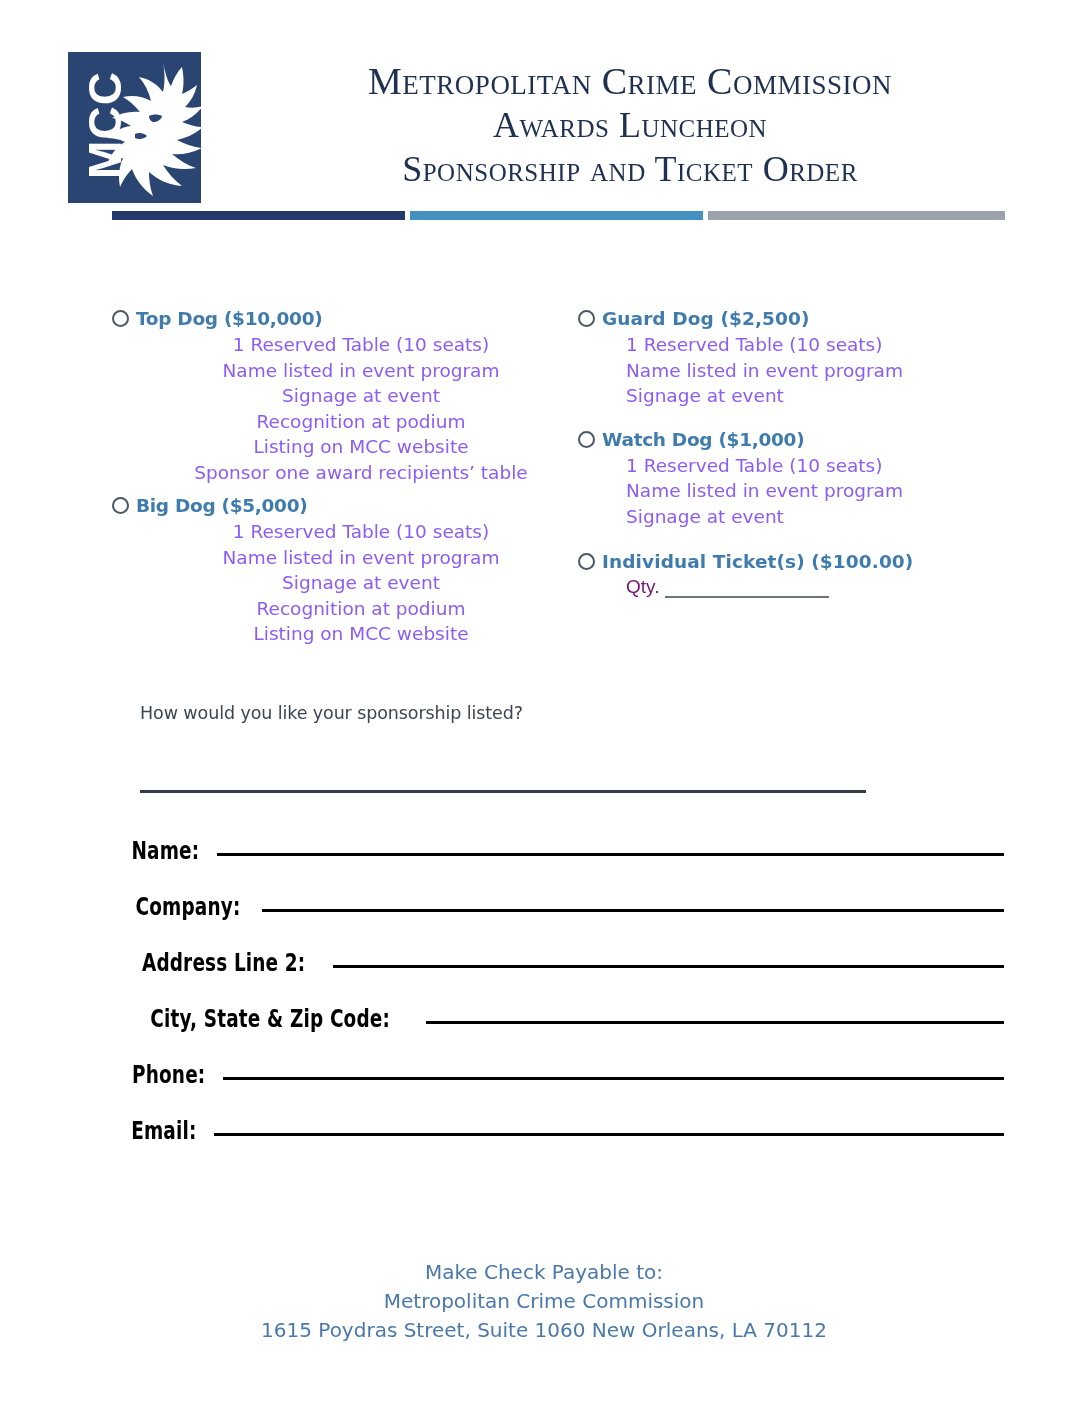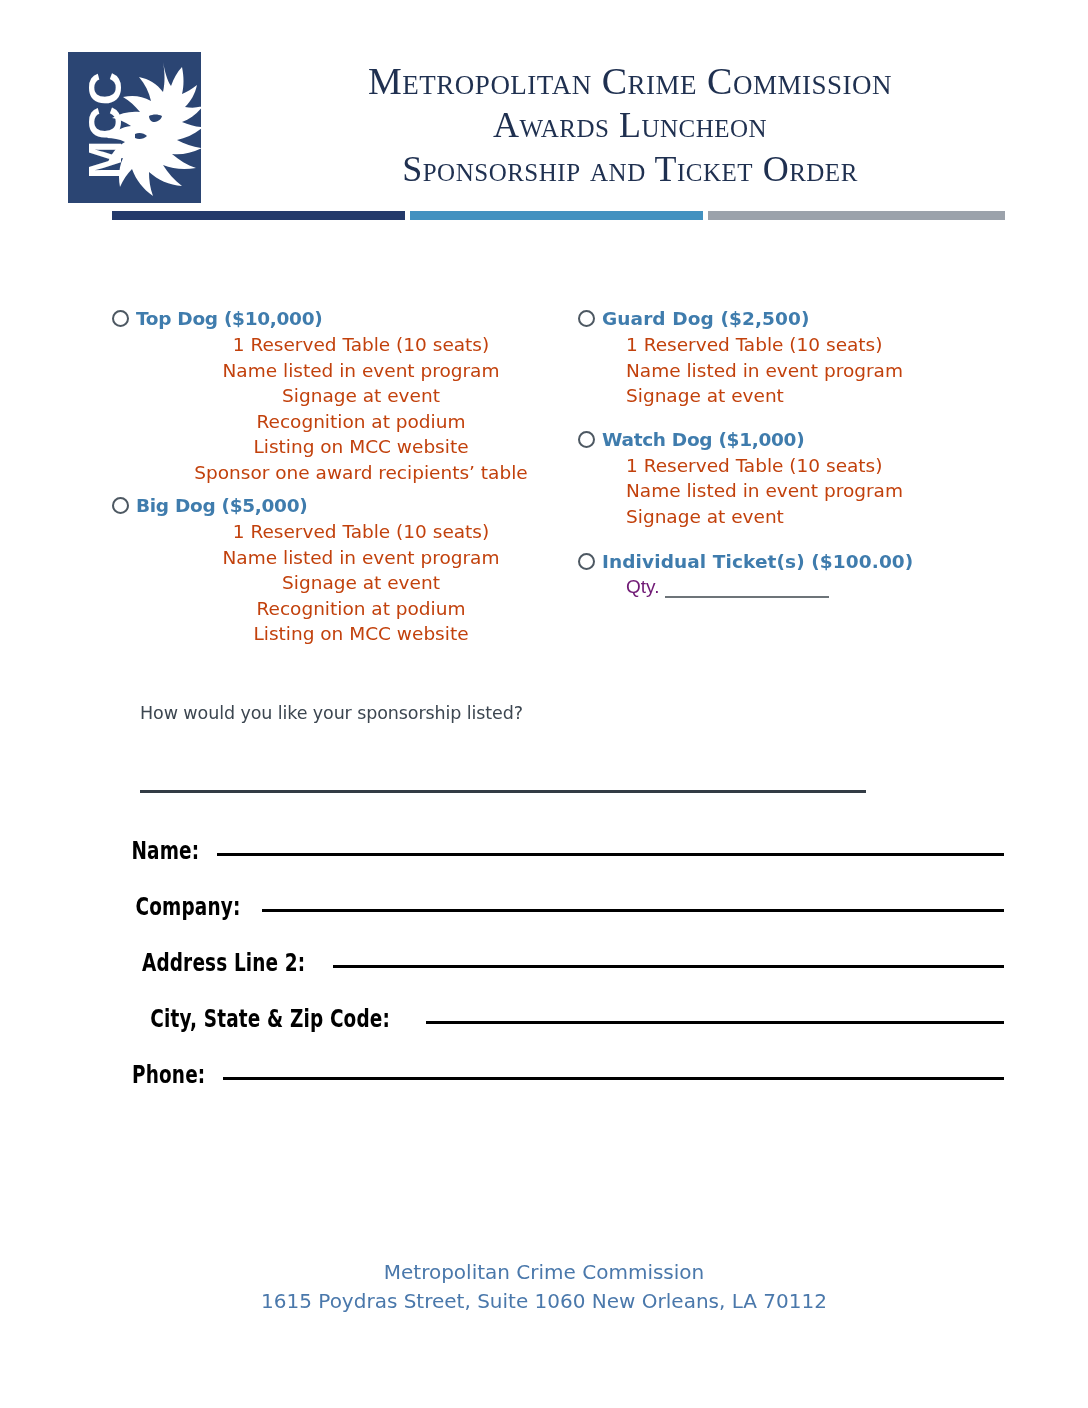--- a/index.html
+++ b/index.html
@@ -137,21 +137,21 @@
   }
   .level-title.wide { letter-spacing: 0.1px; }
   .benefits {
     margin: 0;
     padding: 0 0 0 48px;
     list-style: none;
   }
   .benefits li {
     font-family: "DejaVu Sans", sans-serif;
     font-size: 18.5px;
-    color: #c2410c;
+    color: #8b5cf6;
     line-height: 1.38;
     white-space: nowrap;
   }
 
   .qty-row {
     padding-left: 48px;
     display: flex;
     align-items: flex-end;
     gap: 6px;
     margin-top: 4px;
@@ -366,21 +366,26 @@
     <div class="field">
       <span class="field-label">City, State &amp; Zip Code:</span>
       <span class="field-line"></span>
     </div>
 
     <div class="field">
       <span class="field-label">Phone:</span>
       <span class="field-line"></span>
     </div>
 
+    <div class="field">
+      <span class="field-label">Email:</span>
+      <span class="field-line"></span>
+    </div>
 
   </div>
 
   <div class="footer">
+    <div>Make Check Payable to:</div>
     <div>Metropolitan Crime Commission</div>
     <div>1615 Poydras Street, Suite 1060 New Orleans, LA  70112</div>
   </div>
 
 </div>
 
 </body></html>

